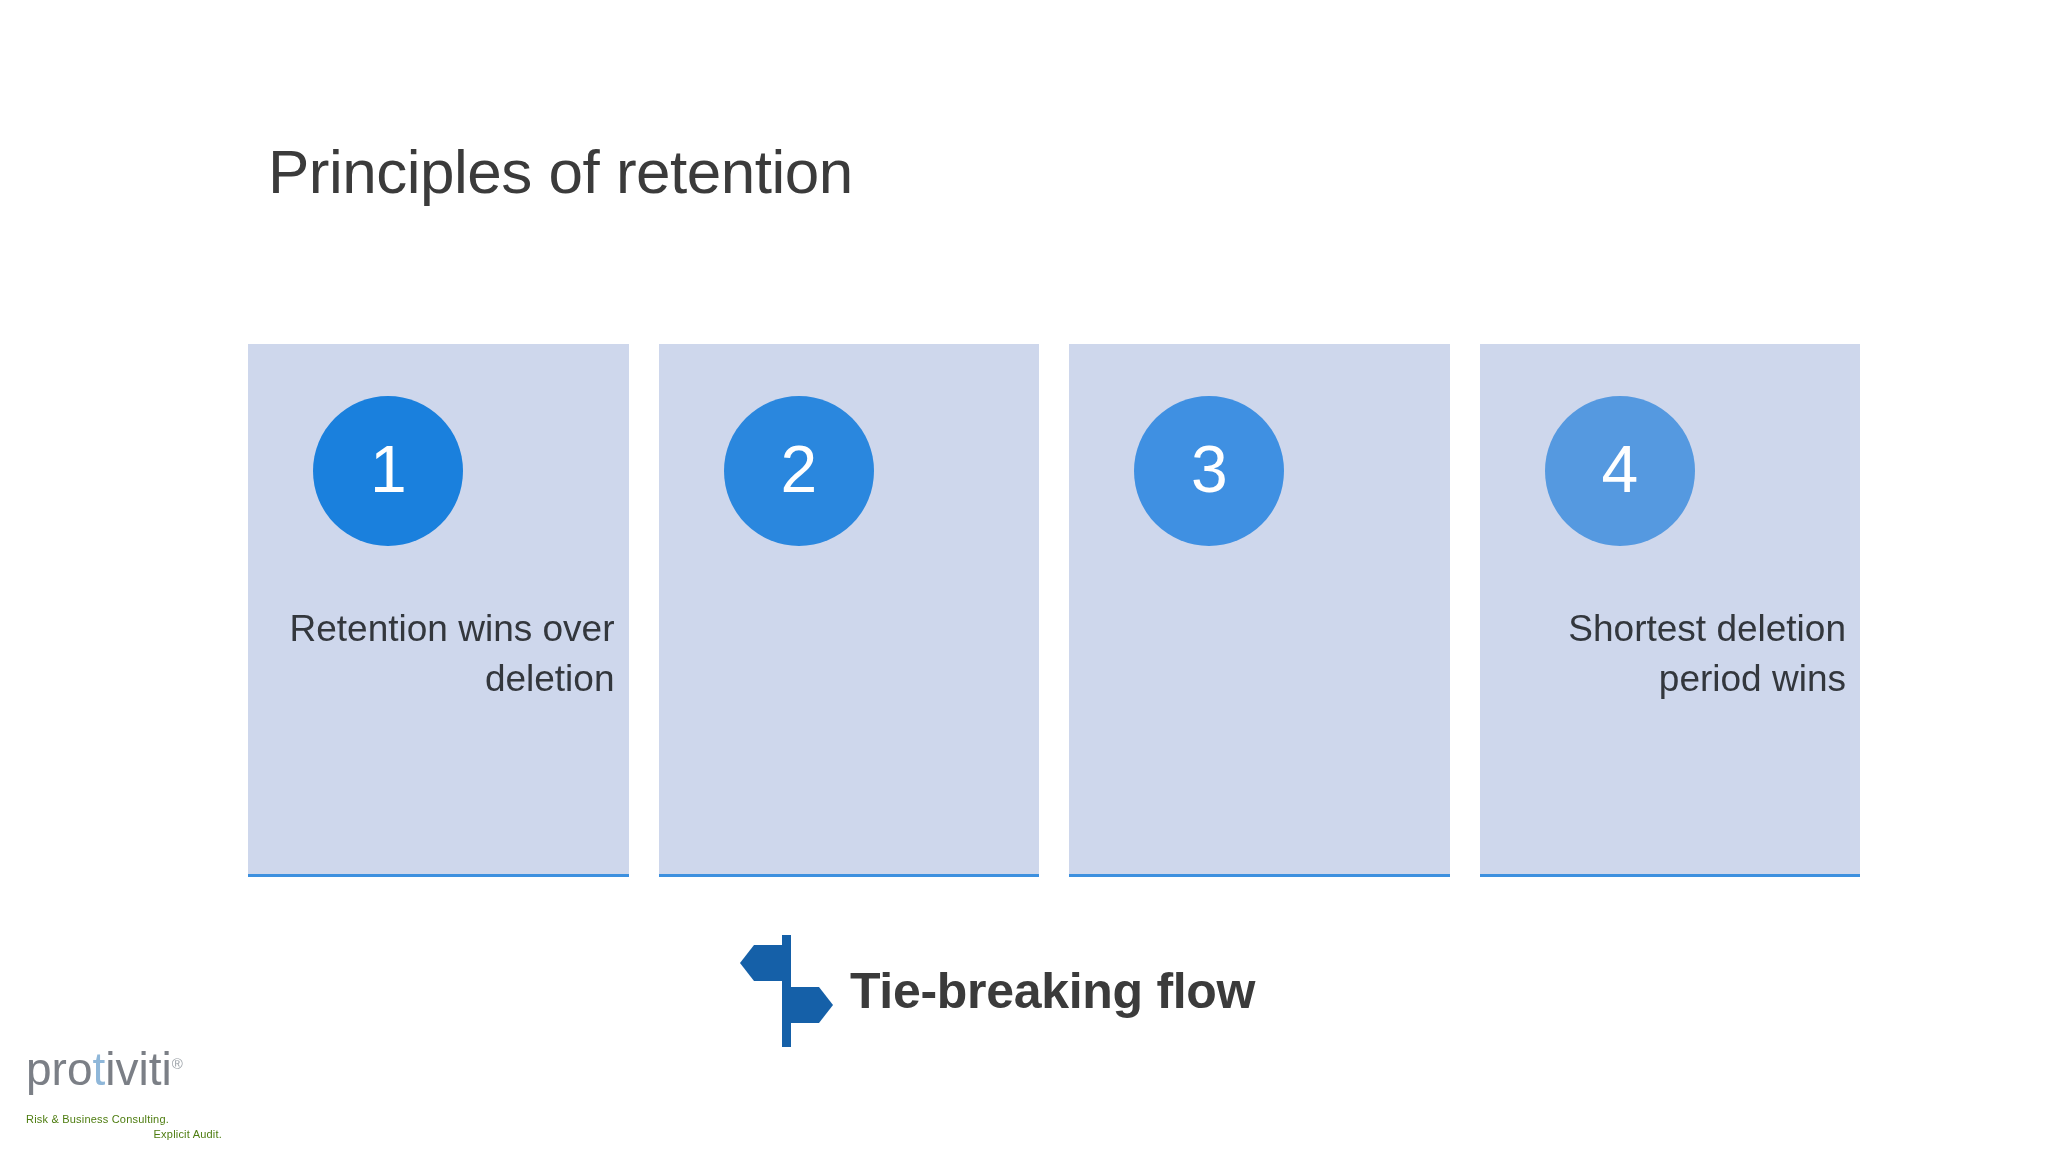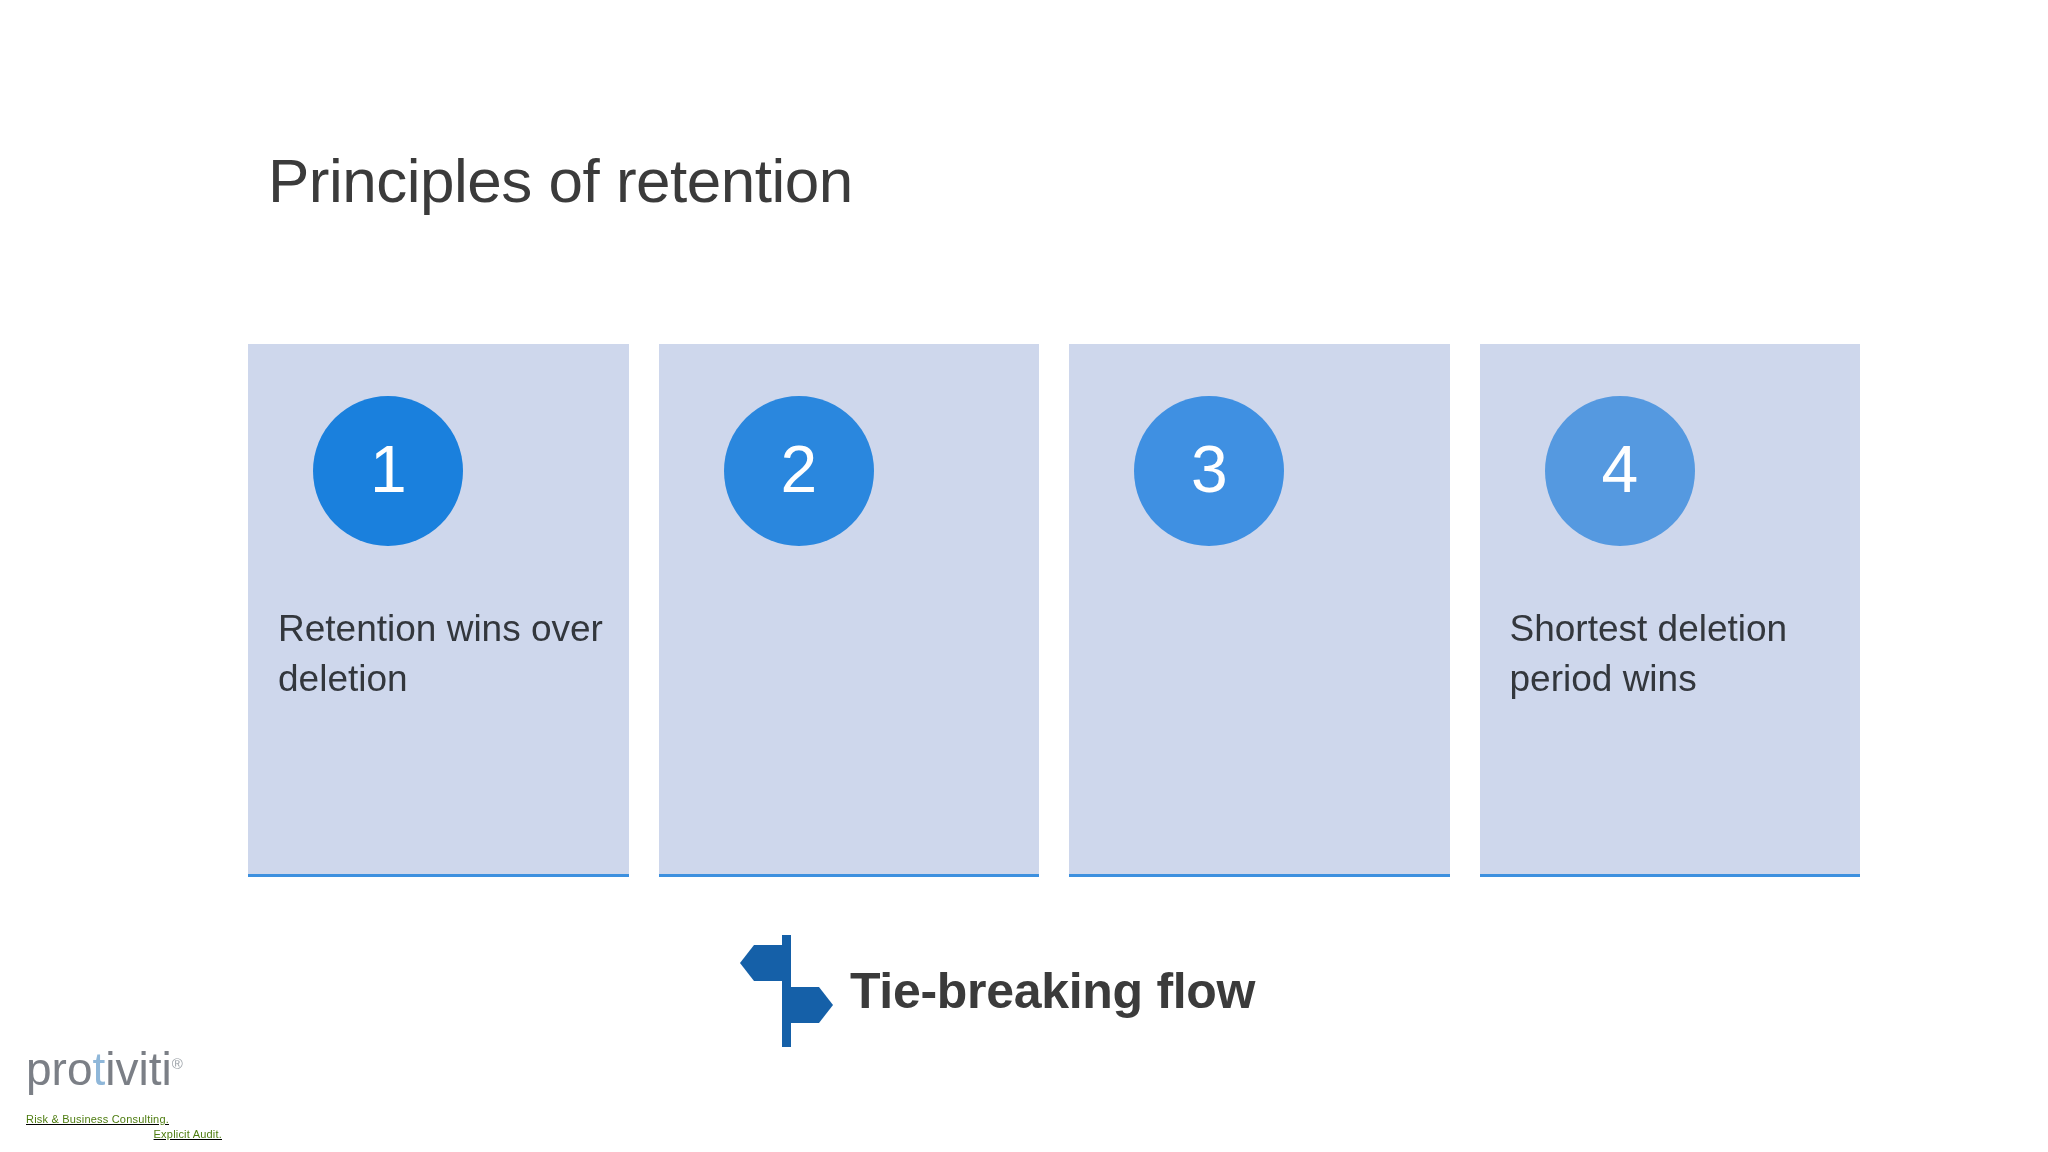--- a/index.html
+++ b/index.html
@@ -8,21 +8,21 @@
     background:#ffffff;
     font-family:"Liberation Sans", sans-serif;
     position:relative;
     overflow:hidden;
   }
 
   
   .slide-title {
     position:absolute;
     left:268px;
-    top:145px;
+    top:136px;
     font-size:62px;
     font-weight:300;
     letter-spacing:-0.5px;
     color:#3b3b3b;
     white-space:nowrap;
   }
 
   
   .card-row {
     position:absolute;
@@ -61,20 +61,21 @@
     transform:translateY(-2px);
   }
   .card-text {
     margin-top:58px;
     margin-left:30px;
     margin-right:14px;
     font-size:37px;
     font-weight:300;
     line-height:1.36;
     color:#33373d;
+    text-align:right;
   }
 
   
   .flow-row {
     position:absolute;
     left:740px;
     top:935px;
     display:flex;
     align-items:center;
   }
@@ -92,21 +93,20 @@
     white-space:nowrap;
     letter-spacing:-0.3px;
   }
 
   
   .logo {
     position:absolute;
     left:26px;
     top:1046px;
     width:210px;
-    text-decoration:underline;
   }
   .logo-word {
     font-size:46px;
     font-weight:400;
     color:#7b7f86;
     letter-spacing:0px;
     line-height:1;
     position:relative;
     display:inline-block;
   }

